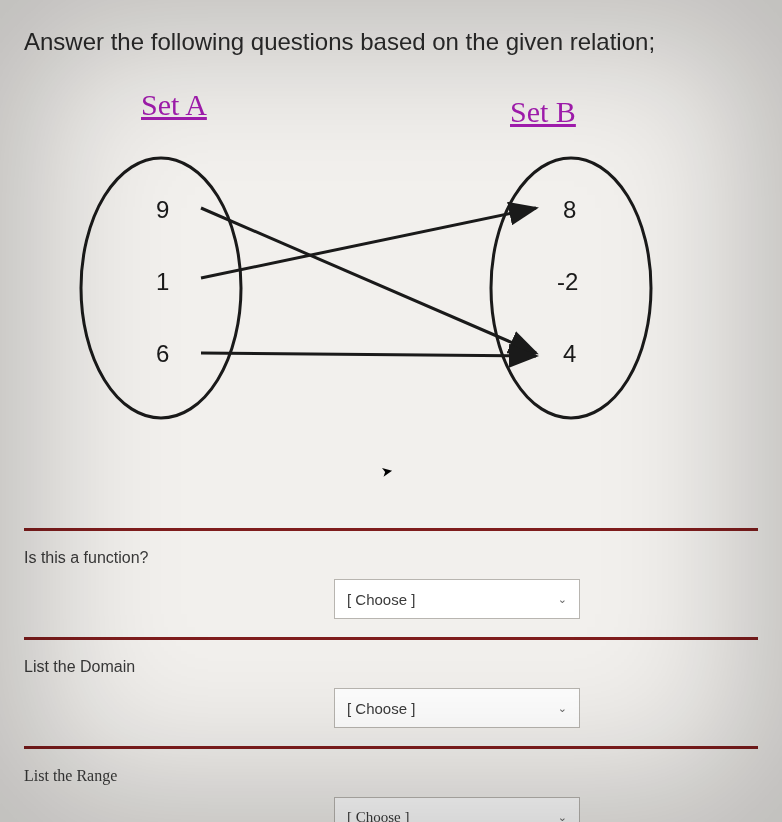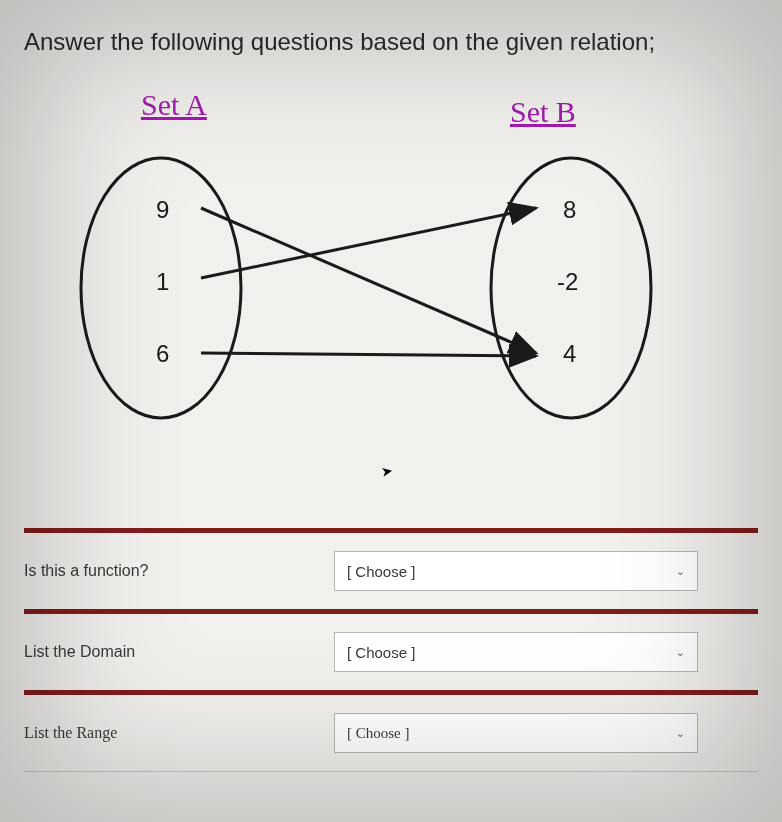--- a/index.html
+++ b/index.html
@@ -65,45 +65,46 @@
       left: 340px;
       font-size: 14px;
       color: #000;
       transform: rotate(-10deg);
     }
     .questions {
       margin-top: 20px;
     }
     .question-row {
       display: flex;
-      align-items: center;
-      border-top: 5px solid #7f1d1d;
+      align-items: flex-start;
+      border-top: 3px solid #7f1d1d;
       padding: 18px 0;
     }
     .question-row:last-child {
       border-bottom: 1px solid #ccc9c4;
       font-family: Liberation Serif, serif;
     }
     .question-label {
       width: 310px;
       font-size: 16px;
       color: #3a3a3a;
     }
     .choose-select {
-      width: 364px;
+      width: 246px;
       height: 40px;
       border: 1px solid #b8b5b0;
       background: #fff;
       padding: 0 12px;
       font-size: 15px;
       color: #3a3a3a;
       display: flex;
       align-items: center;
       justify-content: space-between;
       cursor: pointer;
+      margin-top: 30px;
     }
     .chevron {
       font-size: 11px;
       color: #666;
     }
     .vignette {
       position: fixed;
       inset: 0;
       pointer-events: none;
       box-shadow: inset 0 0 140px 40px rgba(0,0,0,0.22);

